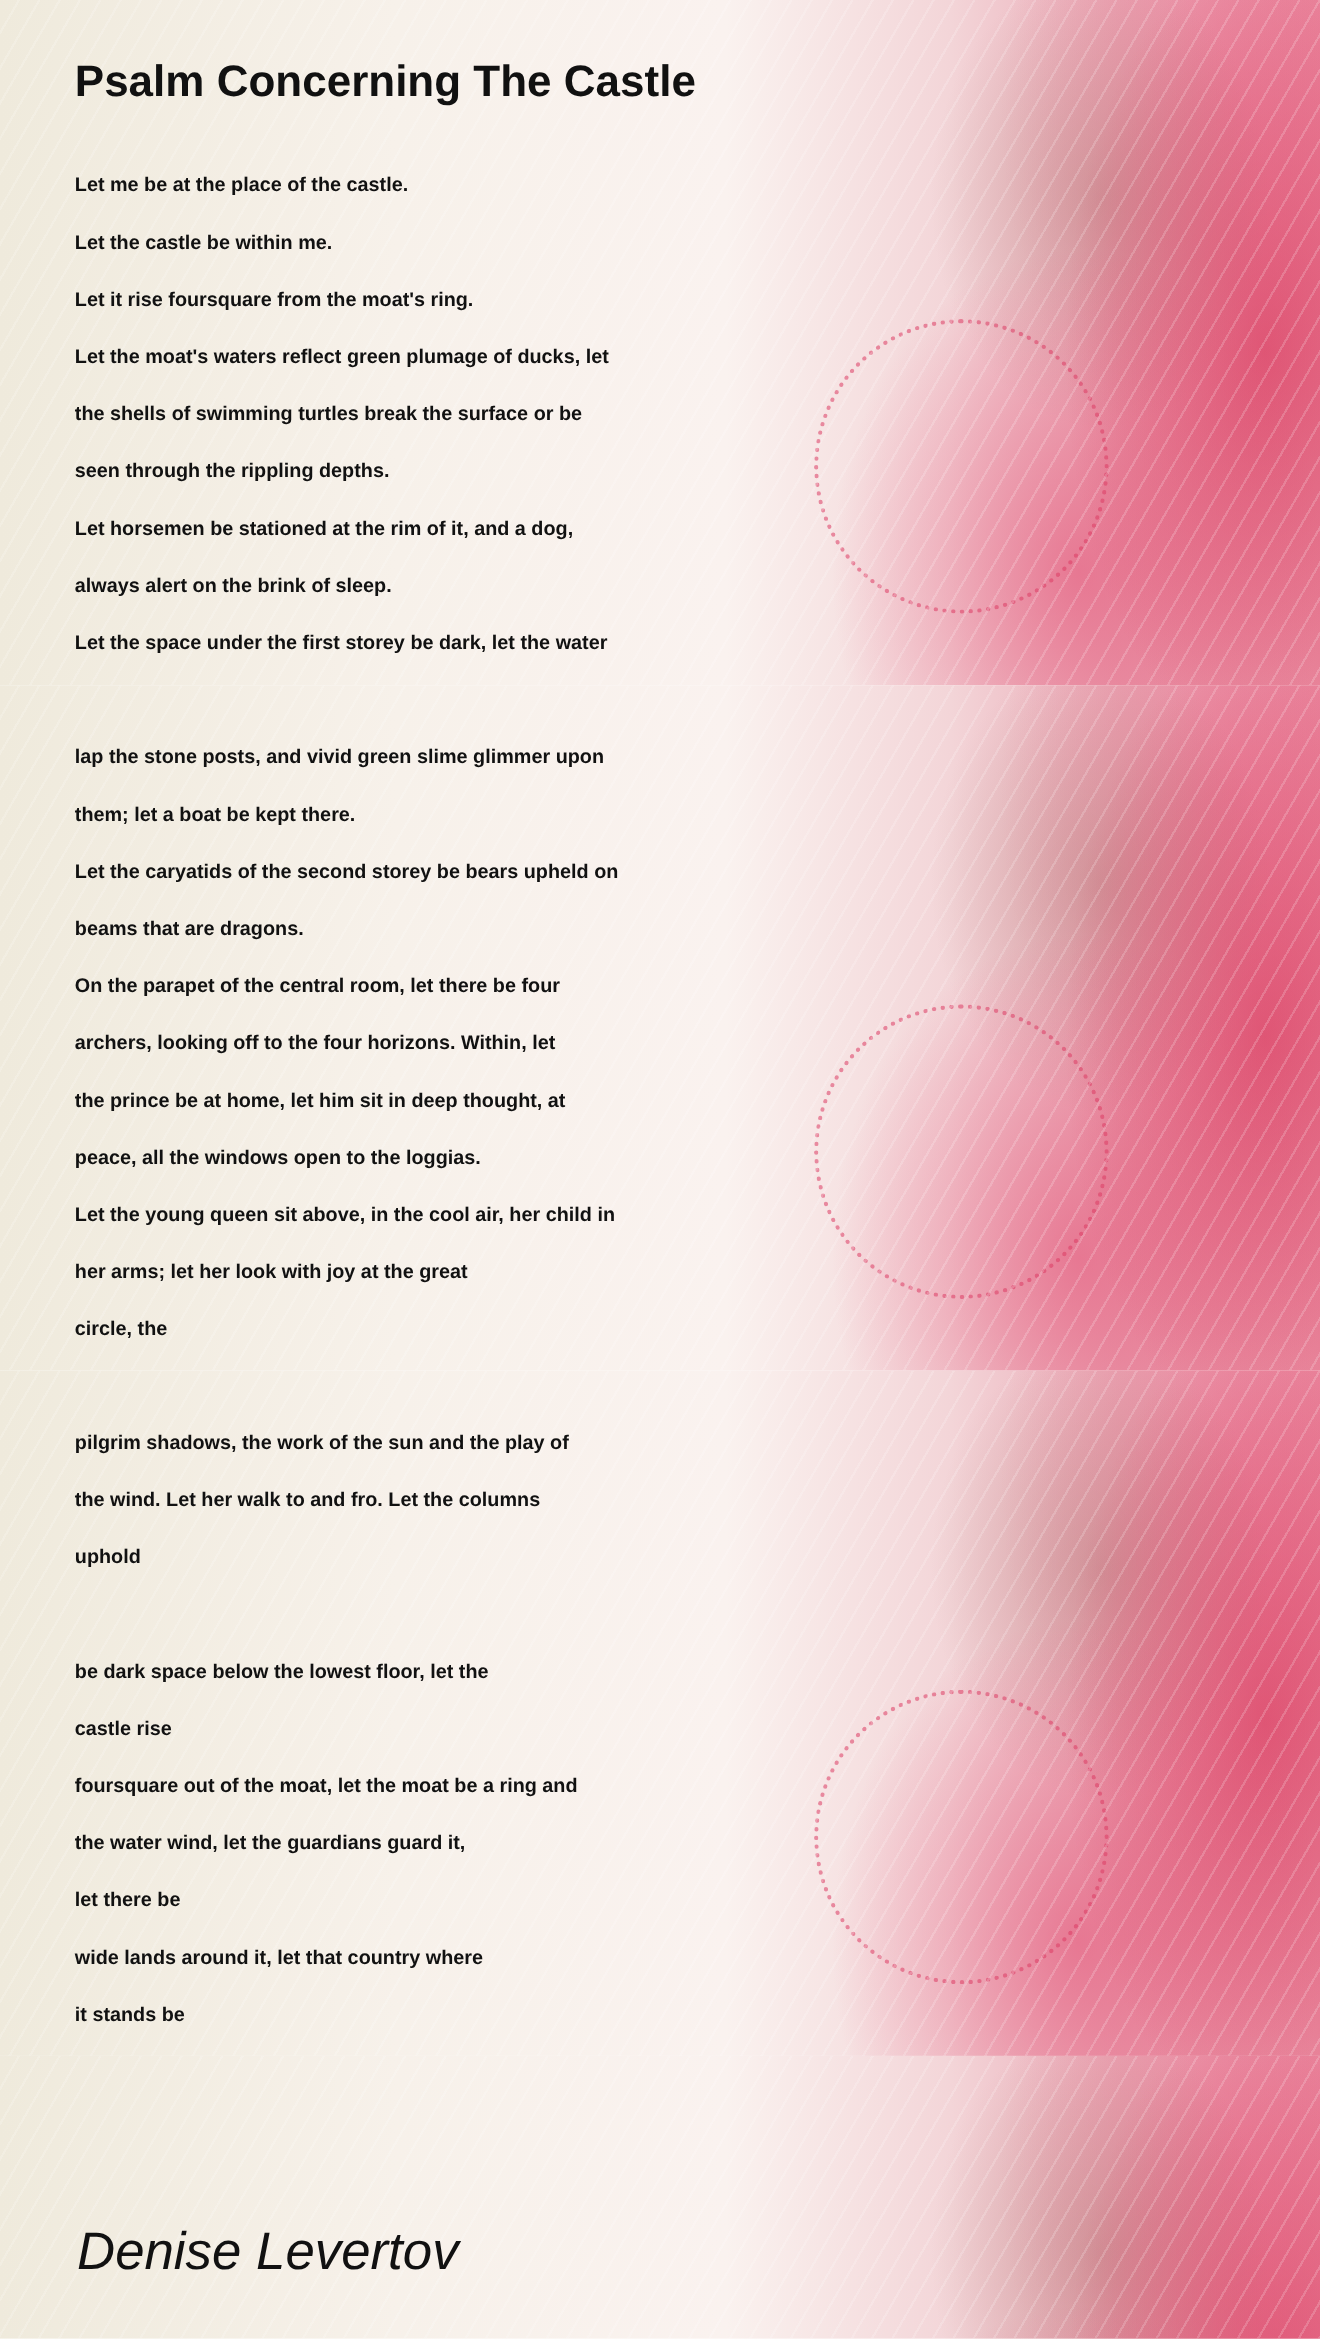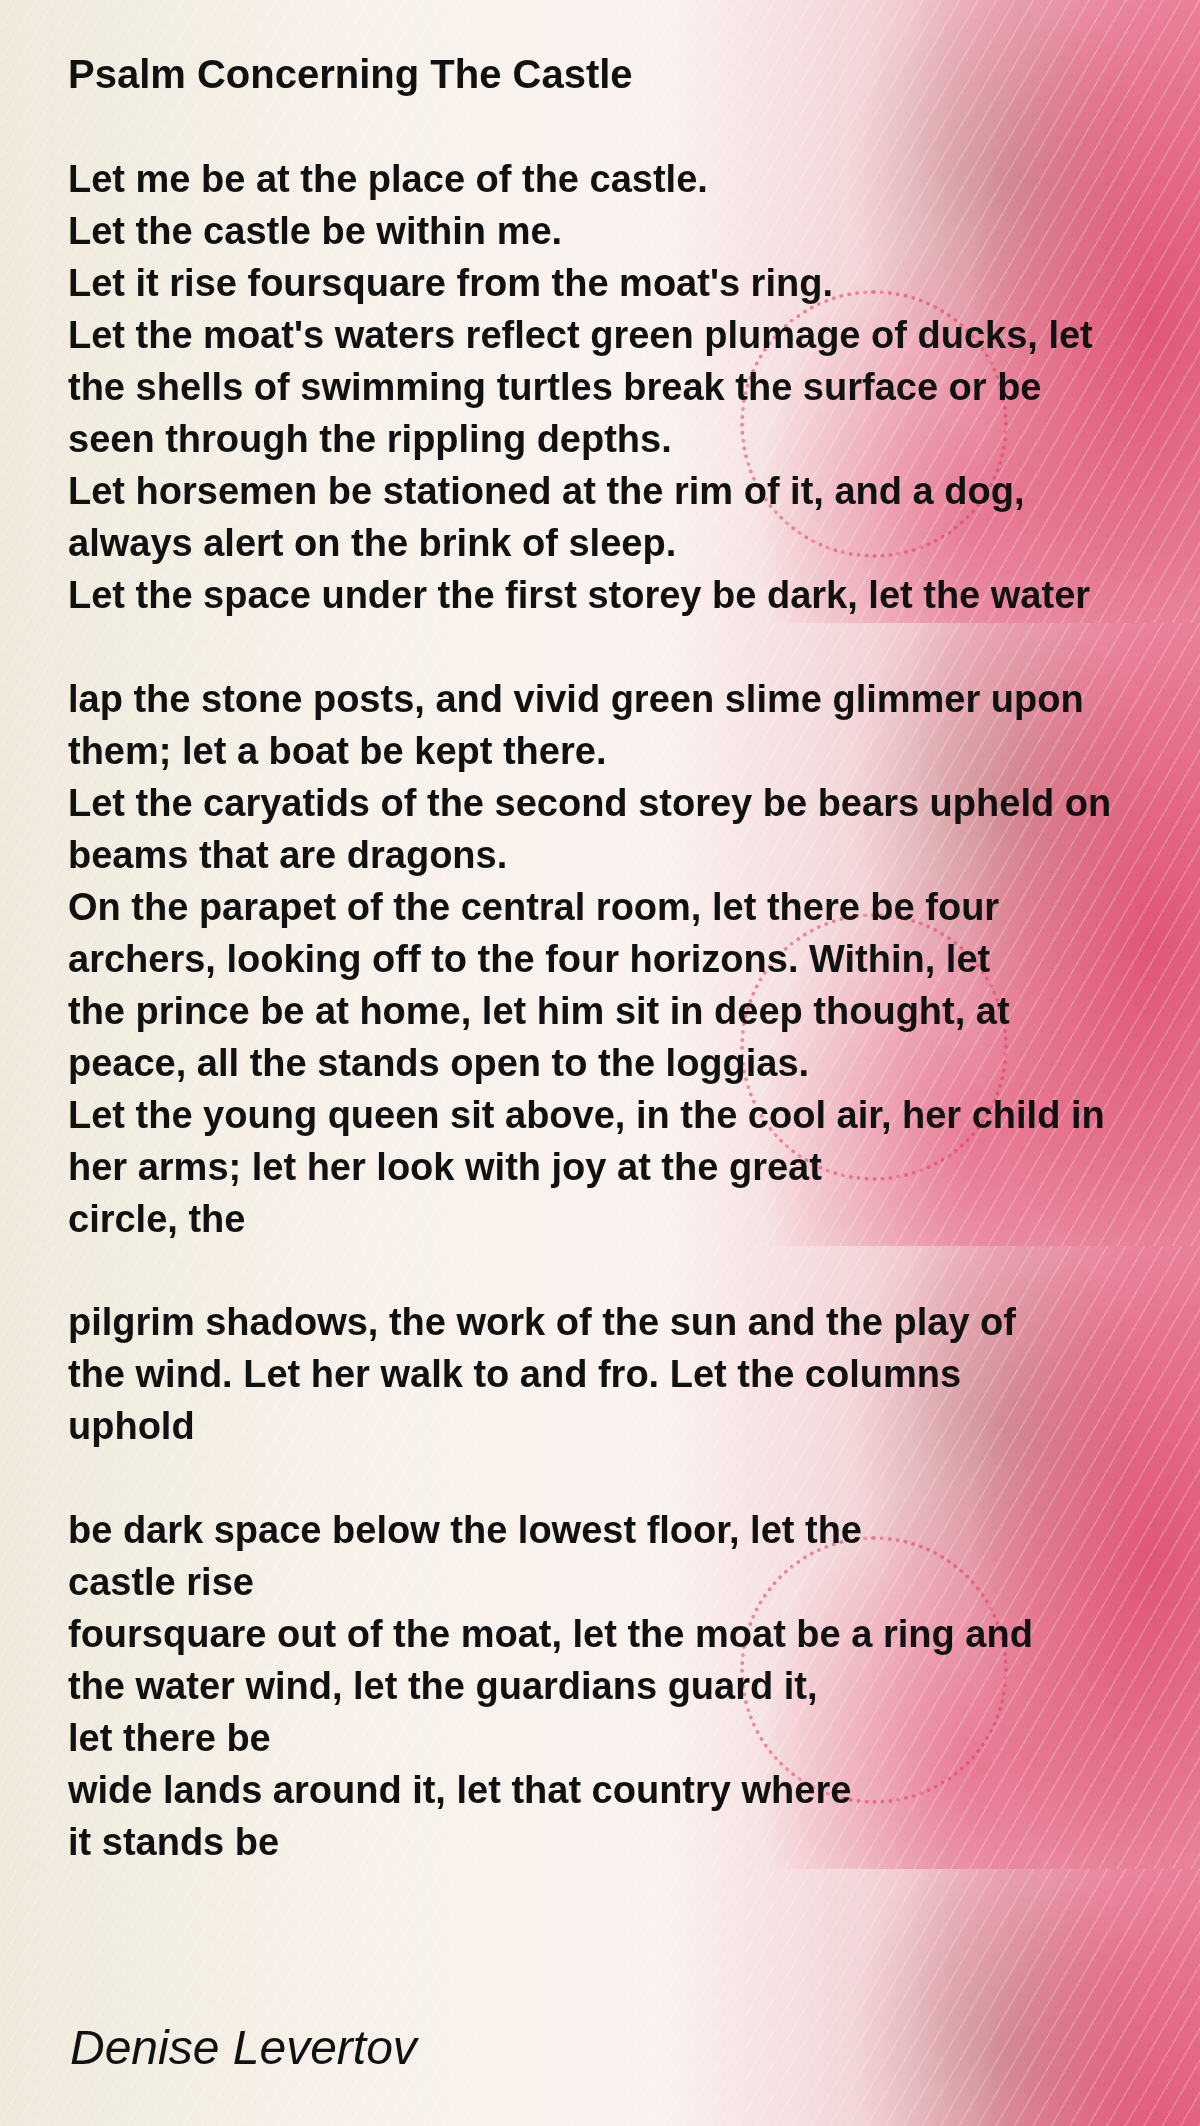--- a/index.html
+++ b/index.html
@@ -10,21 +10,21 @@
       radial-gradient(ellipse 320px 420px at 980px 520px, rgba(226,70,110,0.55), rgba(226,70,110,0) 70%),
       radial-gradient(ellipse 220px 300px at 1000px 180px, rgba(160,110,100,0.35), rgba(160,110,100,0) 70%),
       radial-gradient(ellipse 300px 500px at 1120px 100px, rgba(235,120,150,0.5), rgba(235,120,150,0) 70%),
       linear-gradient(90deg, #efeadc 0%, #f7f1ea 30%, #faf2ef 55%, #f3d5d8 72%, #eba9b6 85%, #e9899e 100%);
   }
   .panel::after { content:""; position:absolute; inset:0;
     background: repeating-linear-gradient(120deg, rgba(255,255,255,0.0) 0 14px, rgba(255,255,255,0.18) 14px 16px); }
   .dots { position:absolute; border:4px dotted rgba(220,60,100,0.55); border-radius:50%; }
   .content { position:absolute; left:0; top:0; width:1200px; height:2126px; z-index:2; }
   .title { position:absolute; left:68px; top:52px; font-size:40px; font-weight:bold; color:#111; margin:0; }
-  .line { position:absolute; left:68px; font-size:38px; font-weight:bold; color:#111; white-space:nowrap; }
+  .line { position:absolute; left:68px; font-size:18px; font-weight:bold; color:#111; white-space:nowrap; }
   .author { position:absolute; left:70px; top:2020px; font-size:48px; font-style:italic; color:#111; }
 </style>
 </head>
 <body>
 
 <div class="panel" style="top:0;height:623px;">
     <div class="dots" style="left:740px;top:290px;width:260px;height:260px;"></div>
   </div>
 <div class="panel" style="top:623px;height:623px;">
     <div class="dots" style="left:740px;top:290px;width:260px;height:260px;"></div>
@@ -47,21 +47,21 @@
   <div class="line" style="top:522px">always alert on the brink of sleep.</div>
   <div class="line" style="top:574px">Let the space under the first storey be dark, let the water</div>
 
   <div class="line" style="top:678px">lap the stone posts, and vivid green slime glimmer upon</div>
   <div class="line" style="top:730px">them; let a boat be kept there.</div>
   <div class="line" style="top:782px">Let the caryatids of the second storey be bears upheld on</div>
   <div class="line" style="top:886px">On the parapet of the central room, let there be four</div>
   <div class="line" style="top:834px">beams that are dragons.</div>
   <div class="line" style="top:938px">archers, looking off to the four horizons. Within, let</div>
   <div class="line" style="top:990px">the prince be at home, let him sit in deep thought, at</div>
-  <div class="line" style="top:1042px">peace, all the stands open to the loggias.</div>
+  <div class="line" style="top:1042px">peace, all the windows open to the loggias.</div>
   <div class="line" style="top:1094px">Let the young queen sit above, in the cool air, her child in</div>
   <div class="line" style="top:1146px">her arms; let her look with joy at the great</div>
   <div class="line" style="top:1198px">circle, the</div>
 
   <div class="line" style="top:1301px">pilgrim shadows, the work of the sun and the play of</div>
   <div class="line" style="top:1353px">the wind. Let her walk to and fro. Let the columns</div>
   <div class="line" style="top:1405px">uphold</div>
   <div class="line" style="top:1509px">be dark space below the lowest floor, let the</div>
   <div class="line" style="top:1561px">castle rise</div>
   <div class="line" style="top:1613px">foursquare out of the moat, let the moat be a ring and</div>

